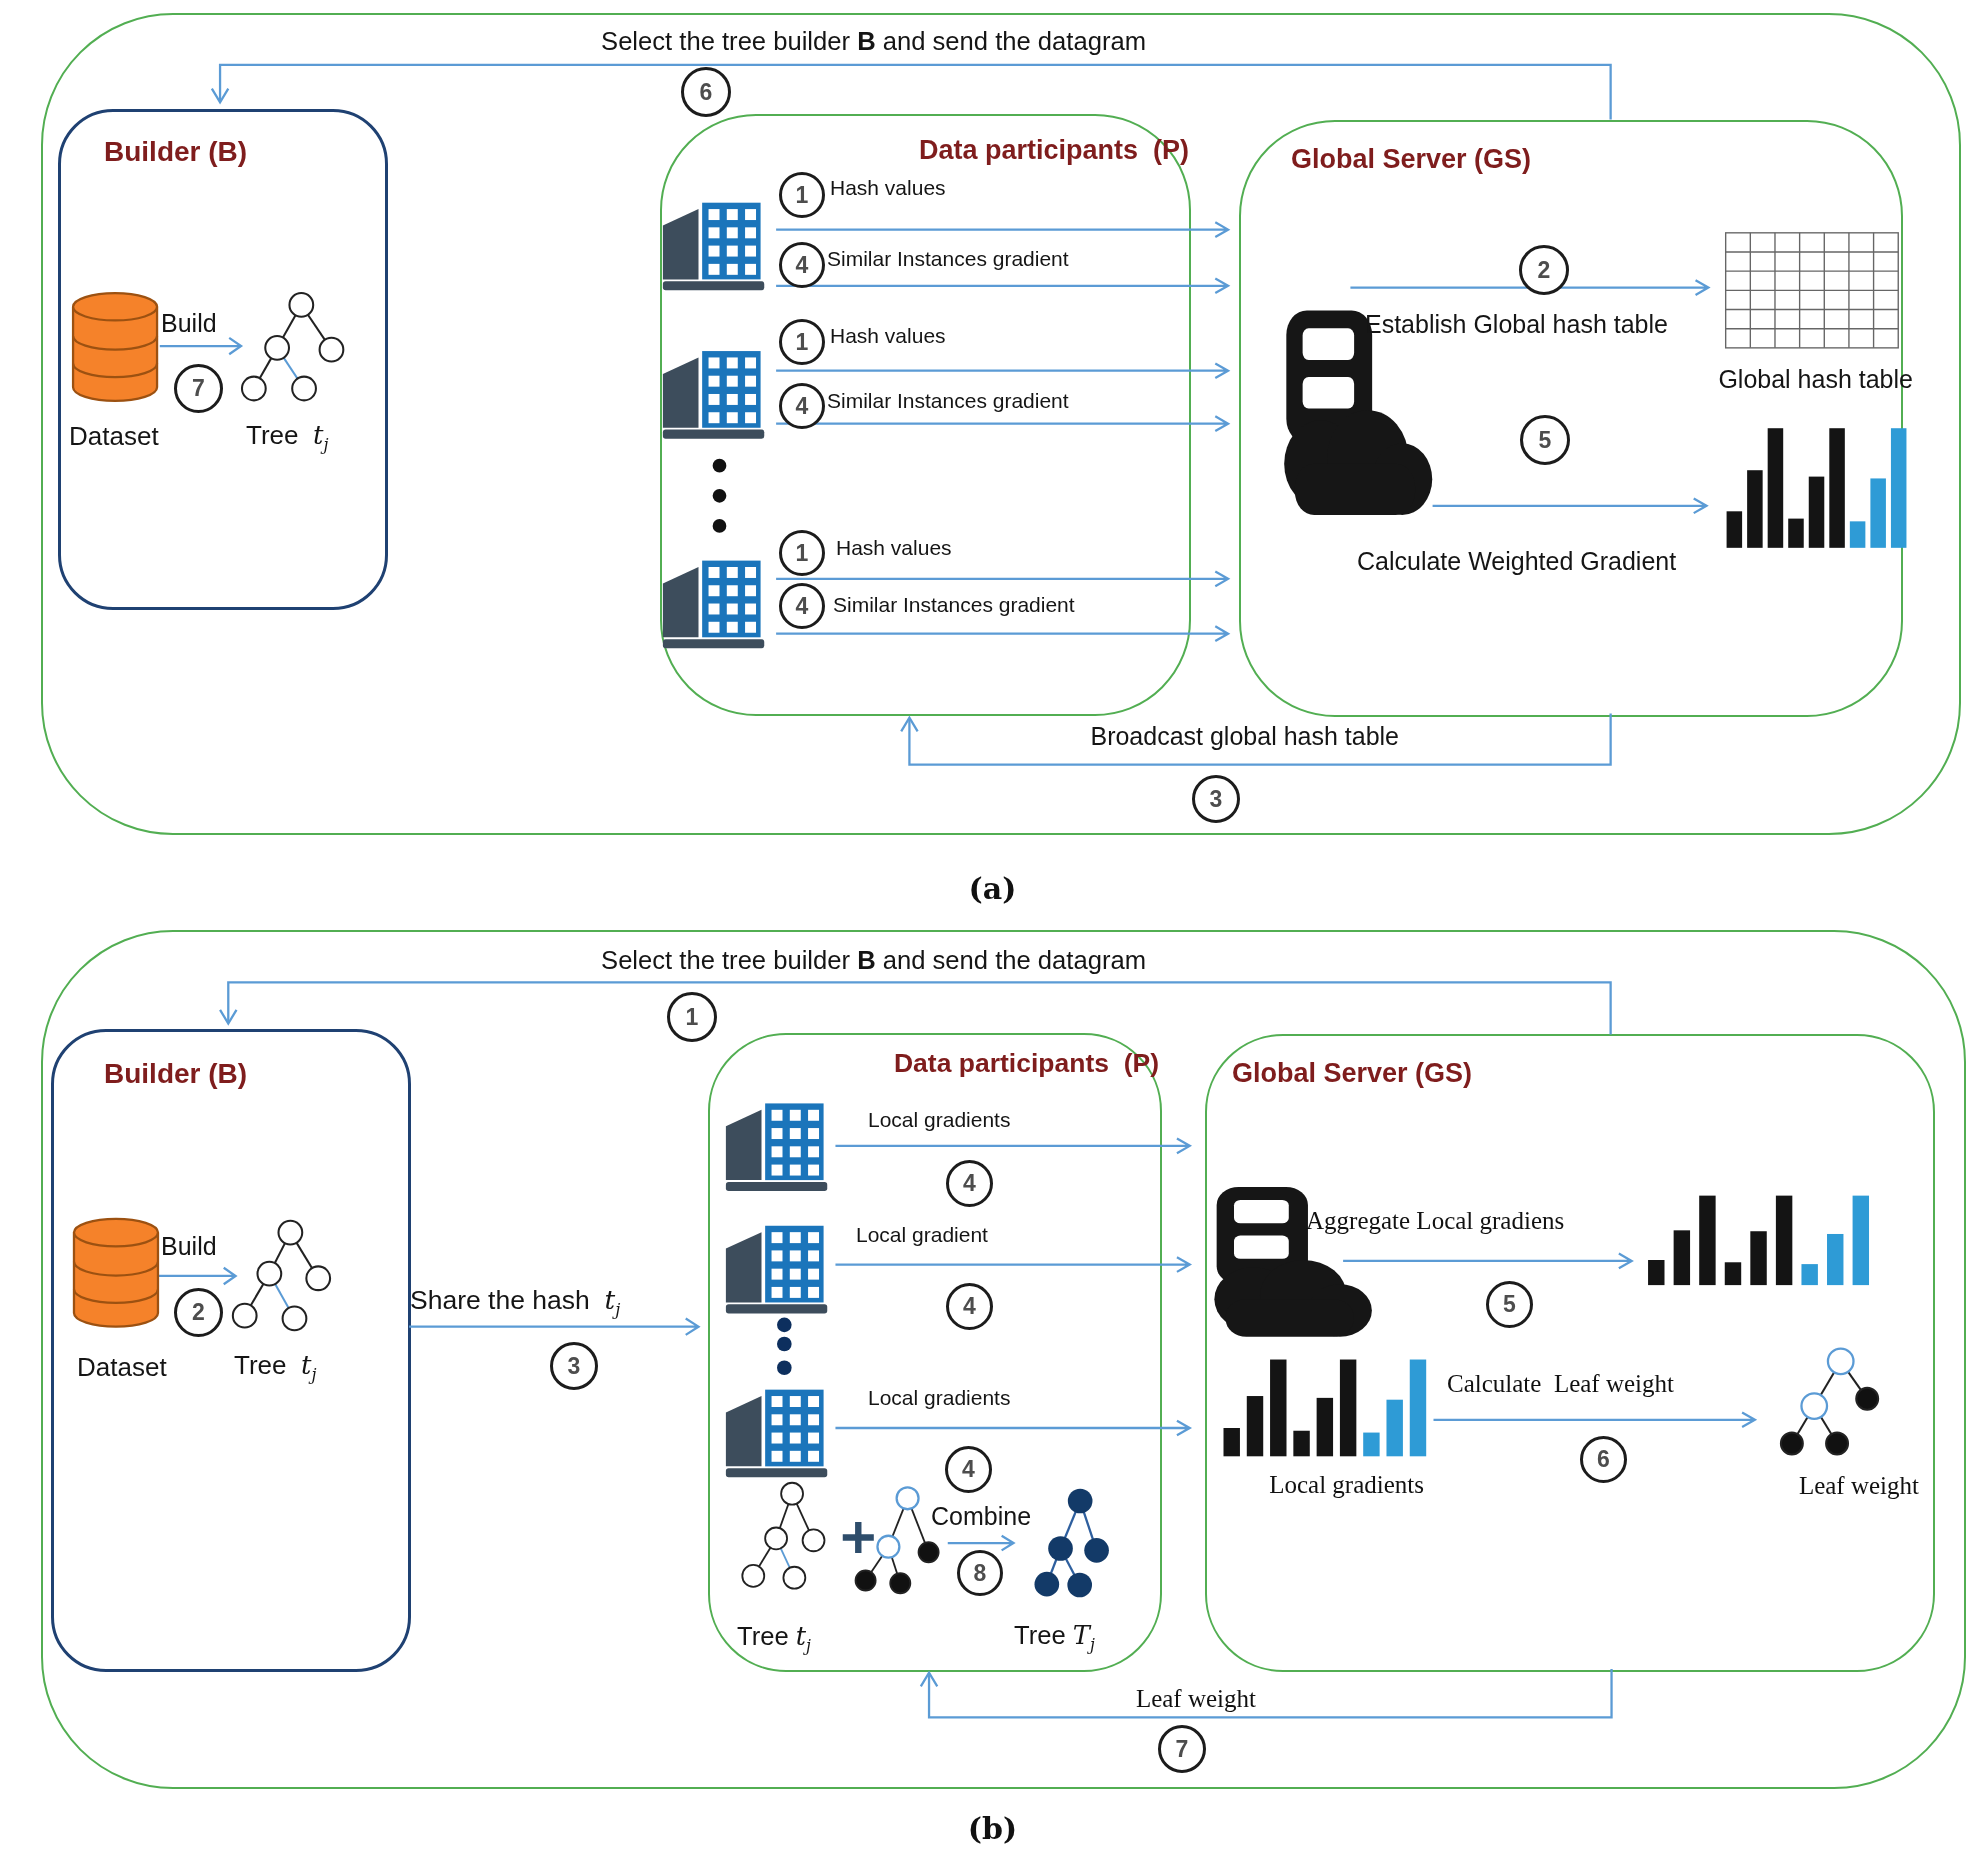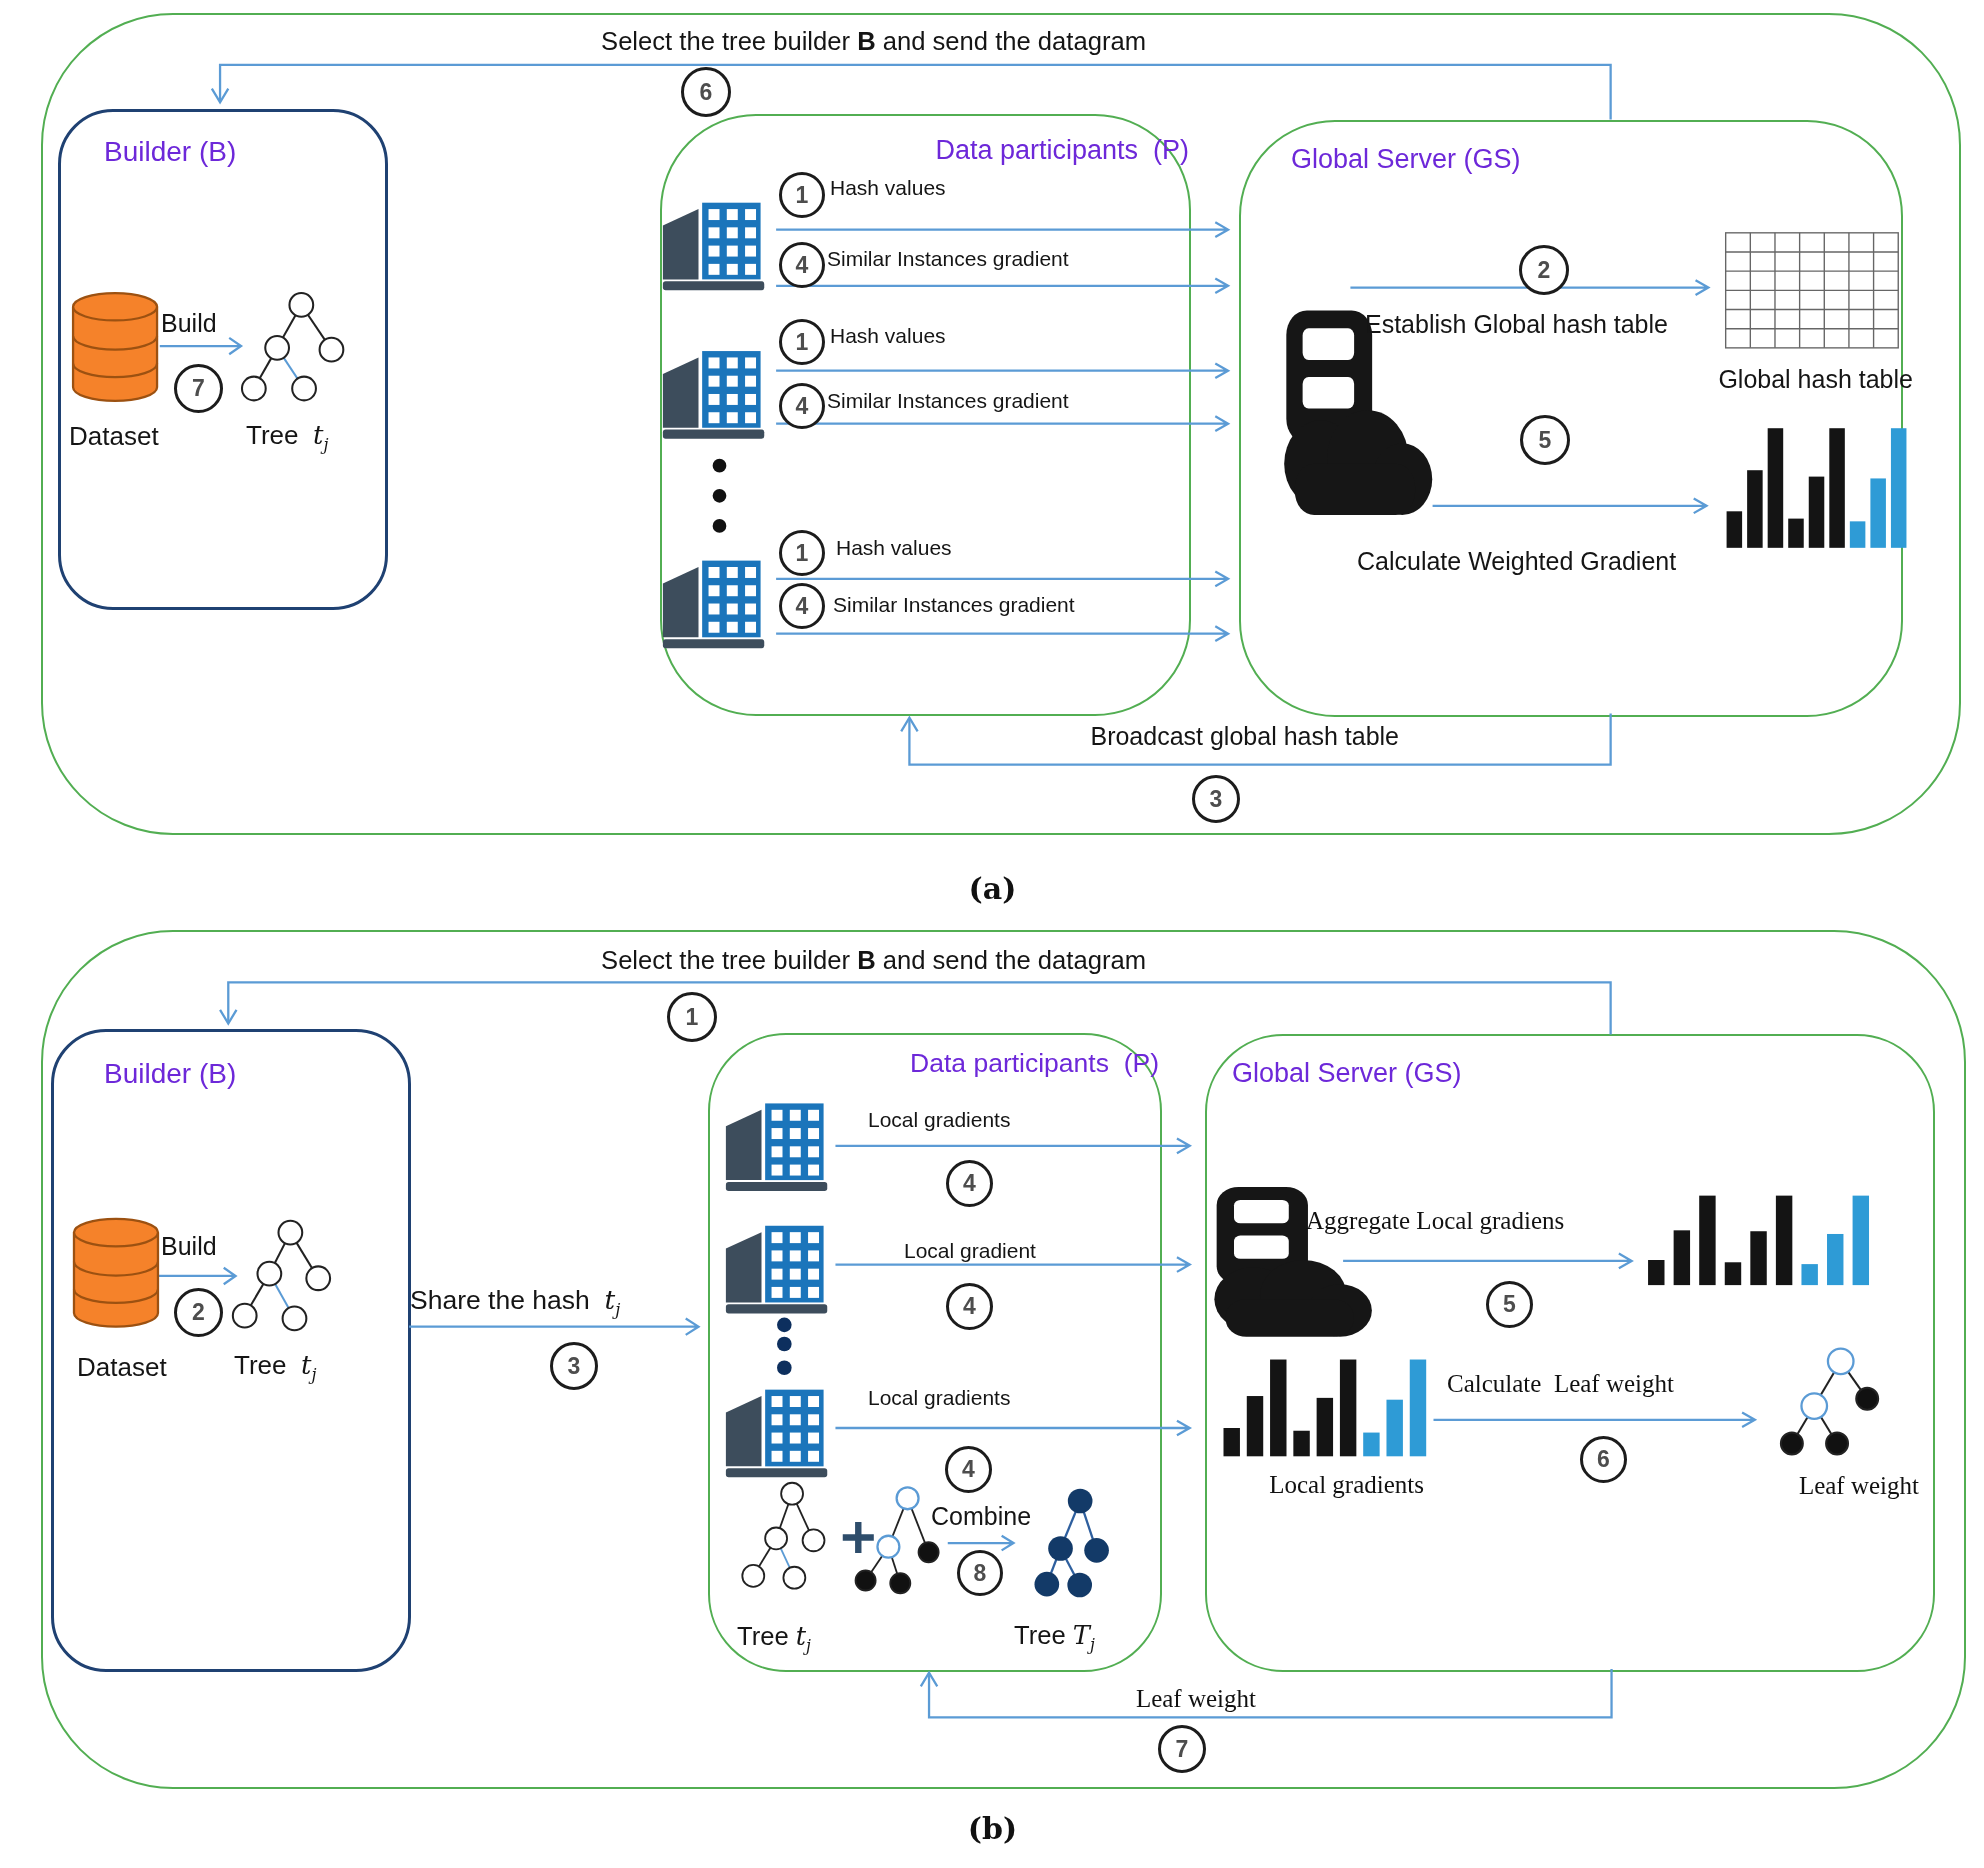--- a/index.html
+++ b/index.html
@@ -2,21 +2,21 @@
 <html style="font-size:7.3px"><head>
 <meta charset="utf-8">
 <style>
   html,body{margin:0;padding:0;background:#ffffff;}
   body{width:1985px;height:1869px;position:relative;overflow:hidden;
        font-family:"Liberation Sans",sans-serif;color:#111;}
   .c{position:absolute;}
   .lbl{font-size:21px;white-space:nowrap;color:#151515;}
   .big{font-size:25.6px;}
   .share{font-size:26.5px;}
-  .title{font-weight:normal;font-size:27px;white-space:nowrap;color:#6d28d9;}
+  .title{font-weight:bold;font-size:27px;white-space:nowrap;color:#7f1d1d;}
   .serif{font-family:Liberation Serif, serif;font-size:25px;white-space:nowrap;}
   .caption{font-family:"DejaVu Serif",serif;font-size:30px;font-weight:600;text-align:center;}
   .mvar{font-family:"DejaVu Serif",serif;font-style:italic;}
   .msub{font-family:"DejaVu Serif",serif;font-style:italic;font-size:0.62em;}
   .circled{border:3.2px solid #1c1c1c;border-radius:50%;background:#fff;
            display:flex;align-items:center;justify-content:center;
            font-weight:bold;color:#4d4d4d;font-size:23px;}
   .greenbox{border:2.7px solid #52ae52;background:transparent;}
   .navybox{border:3.2px solid #1f4172;background:transparent;}
   svg.overlay{position:absolute;left:0;top:0;pointer-events:none;}
@@ -390,21 +390,21 @@
 <div class="c circled" style="left:174px;top:1288px;width:43px;height:43px;">2</div>
 <div class="c lbl" style="left:77px;top:1352px;font-size:26px;">Dataset</div>
 <div class="c lbl" style="left:234px;top:1350px;font-size:26px;"><span>Tree</span>&nbsp;&nbsp;<span class="mvar">t</span><sub class="msub">j</sub></div>
 
 <div class="c lbl share" style="left:410px;top:1284px;"><span>Share the hash</span>&nbsp;&nbsp;<span class="mvar">t</span><sub class="msub">j</sub></div>
 <div class="c circled" style="left:550px;top:1342px;width:42px;height:42px;">3</div>
 
 <div class="c title ctr" style="left:708px;top:1048px;width:451px;font-size:26.5px;">Data participants &nbsp;(P)</div>
 <div class="c lbl" style="left:868px;top:1108px;">Local gradients</div>
 <div class="c circled" style="left:946px;top:1160px;width:41px;height:41px;">4</div>
-<div class="c lbl" style="left:904px;top:1223px;margin-top:16px;">Local gradient</div>
+<div class="c lbl" style="left:856px;top:1223px;">Local gradient</div>
 <div class="c circled" style="left:946px;top:1283px;width:41px;height:41px;">4</div>
 <div class="c lbl" style="left:868px;top:1386px;">Local gradients</div>
 <div class="c circled" style="left:945px;top:1446px;width:41px;height:41px;">4</div>
 
 <div class="c lbl" style="left:931px;top:1502px;font-size:25px;text-align:right;">Combine</div>
 <div class="c circled" style="left:957px;top:1550px;width:40px;height:40px;">8</div>
 <div class="c lbl" style="left:737px;top:1621px;font-size:25.6px;"><span>Tree</span>&nbsp;<span class="mvar">t</span><sub class="msub">j</sub></div>
 <div class="c lbl" style="left:1014px;top:1620px;font-size:25.6px;"><span>Tree</span>&nbsp;<span class="mvar">T</span><sub class="msub">j</sub></div>
 
 <div class="c title" style="left:1232px;top:1058px;">Global Server (GS)</div>

